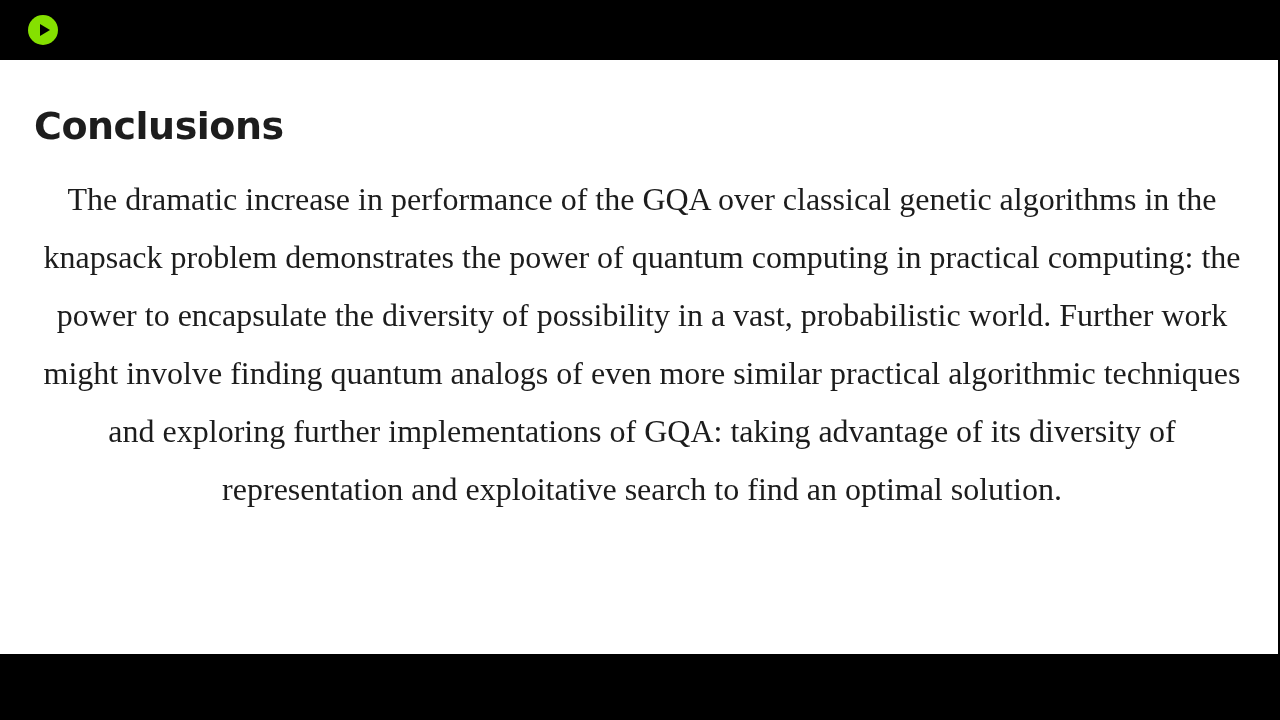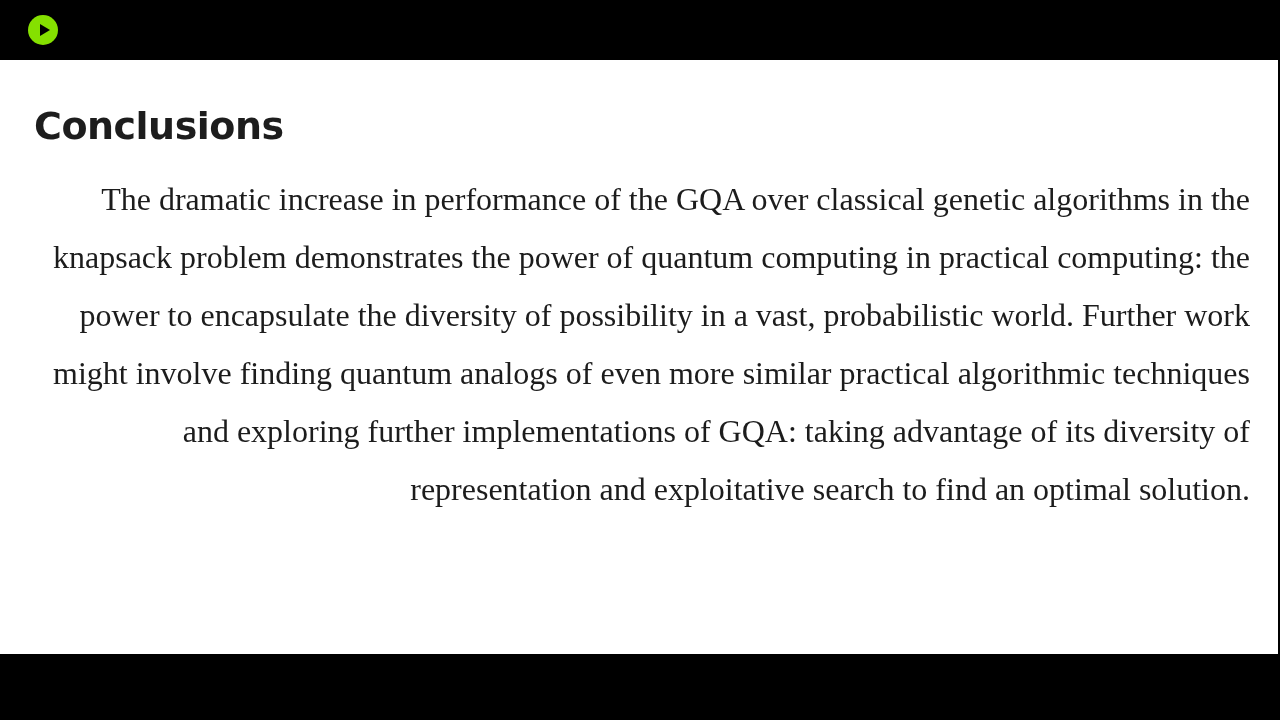--- a/index.html
+++ b/index.html
@@ -84,21 +84,21 @@
     letter-spacing: -0.5px;
     margin: 0 0 22px 0;
   }
   .slide-body {
     font-family: "Liberation Serif", serif;
     font-size: 32px;
     line-height: 58px;
     color: #1c1c1c;
     margin: 0;
     padding-right: 8px;
-    text-align: right;
+    text-align: center;
   }
 
   
   .bottom-bar {
     position: absolute;
     left: 0;
     top: 654px;
     width: 1280px;
     height: 66px;
     background: #000000;

